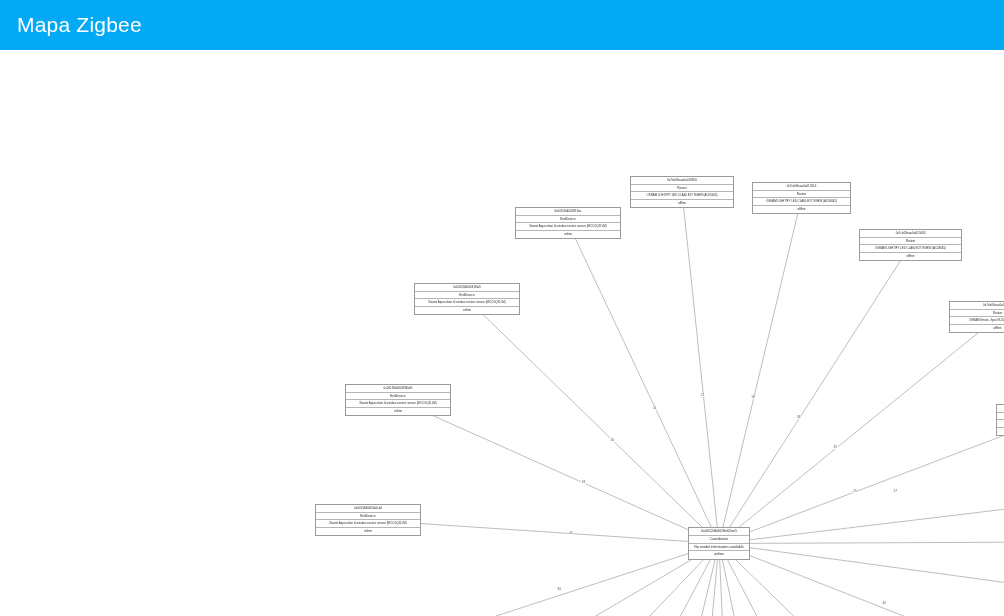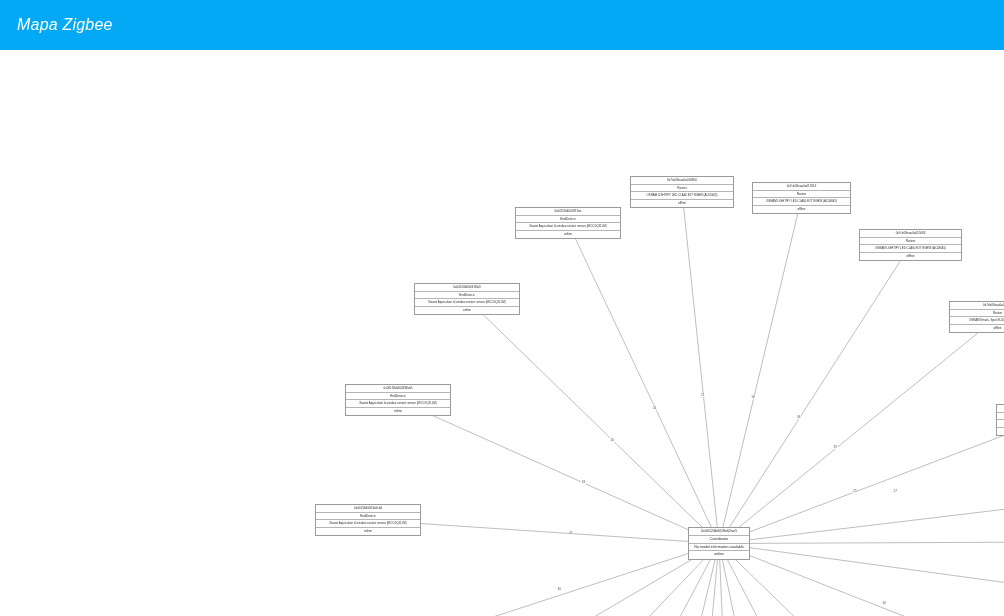--- a/index.html
+++ b/index.html
@@ -15,26 +15,25 @@
 
   
   .appbar {
     position: absolute; top: 0; left: 0;
     width: 1004px; height: 50px;
     background: #03a9f4;
     display: flex; align-items: center;
   }
   .appbar-title {
     color: #ffffff;
-    font-size: 16px;
+    font-size: 21px;
     font-weight: 400;
     letter-spacing: 0.2px;
     padding-left: 17px;
     line-height: 50px;
-    font-style: italic;
   }
 
   
   .canvas {
     position: absolute;
     top: 50px; left: 0;
     width: 1004px; height: 566px;
     background: #ffffff;
     overflow: hidden;
   }

